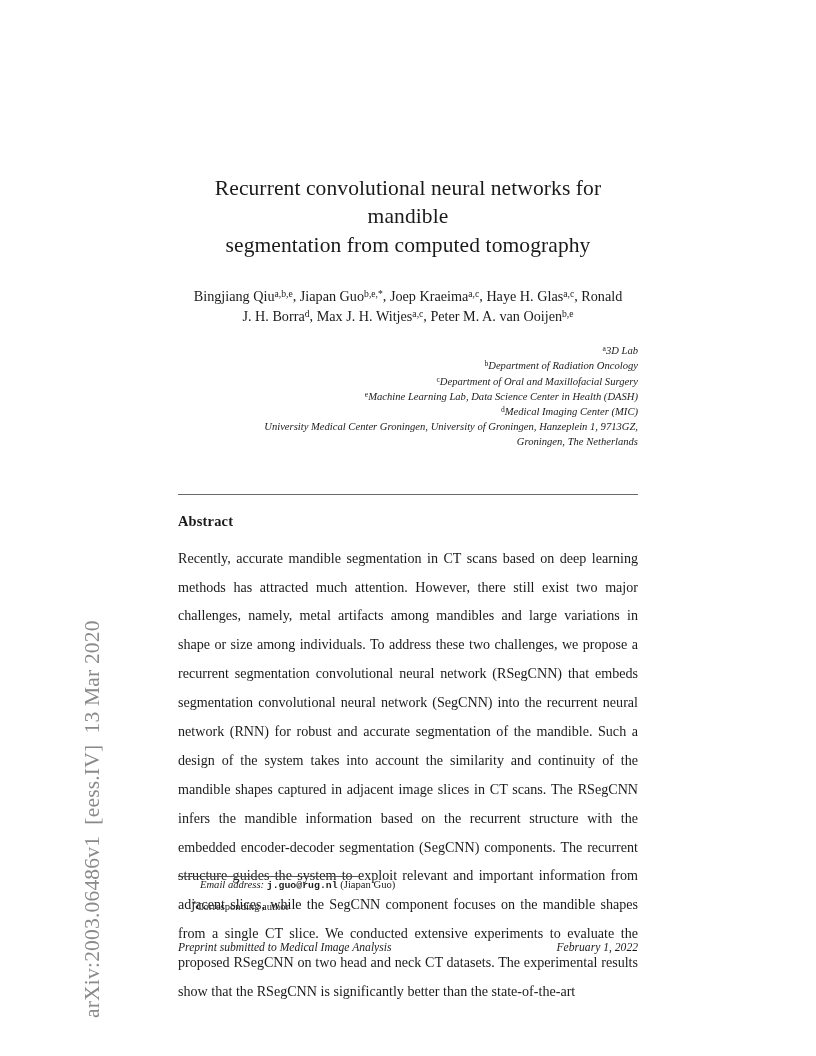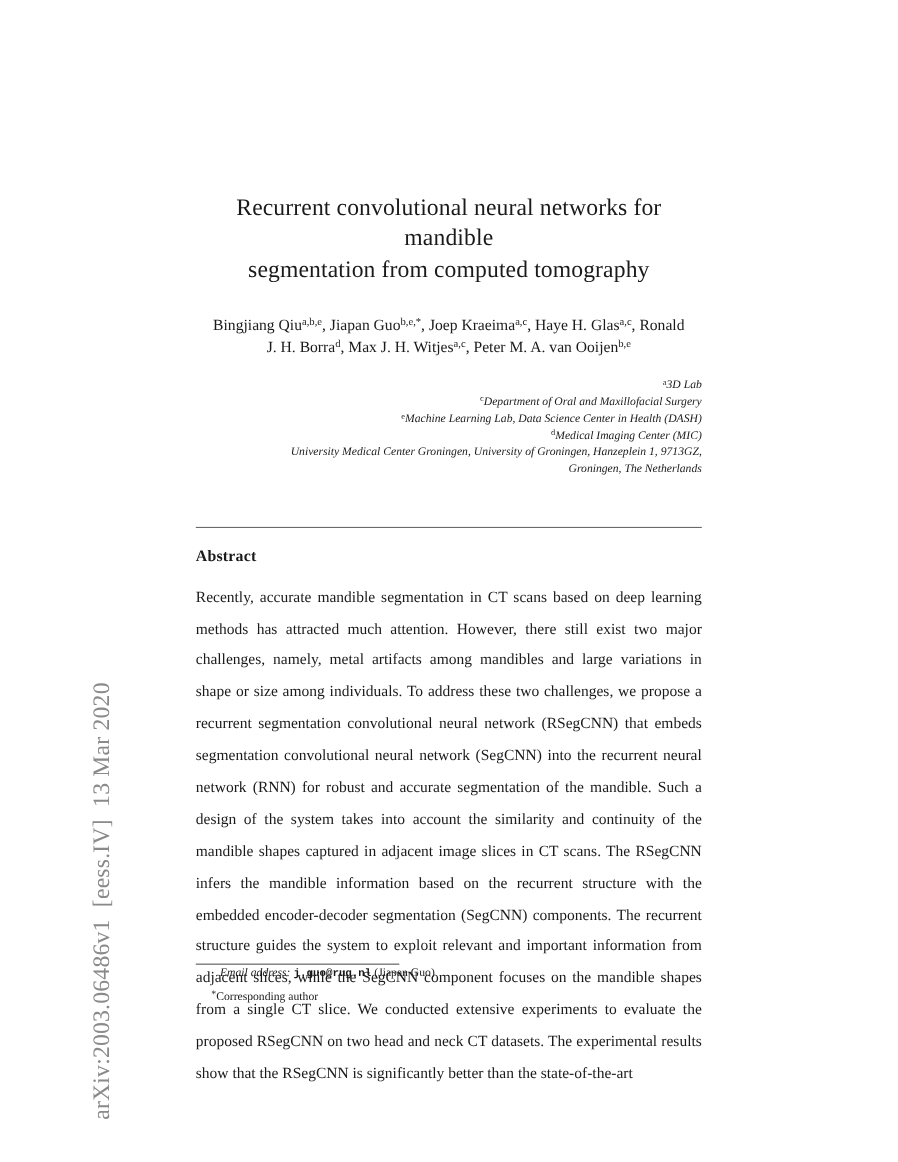--- a/index.html
+++ b/index.html
@@ -193,20 +193,21 @@
     </h1>
 
     <p class="authors">
       <span id="authors-line-1"><span>Bingjiang Qiu</span><sup>a,b,e</sup>, <span>Jiapan Guo</span><sup>b,e,*</sup>, <span>Joep Kraeima</span><sup>a,c</sup>, <span>Haye H. Glas</span><sup>a,c</sup>, <span>Ronald</span></span><br>
       <span id="authors-line-2"><span>J. H. Borra</span><sup>d</sup>, <span>Max J. H. Witjes</span><sup>a,c</sup>, <span>Peter M. A. van Ooijen</span><sup>b,e</sup></span>
     </p>
 
     <div class="affiliations">
       <div id="affil-container">
           <div class="affil"><sup>a</sup><span>3D Lab</span></div>
+          <div class="affil"><sup>b</sup><span>Department of Radiation Oncology</span></div>
           <div class="affil"><sup>c</sup><span>Department of Oral and Maxillofacial Surgery</span></div>
           <div class="affil"><sup>e</sup><span>Machine Learning Lab, Data Science Center in Health (DASH)</span></div>
           <div class="affil"><sup>d</sup><span>Medical Imaging Center (MIC)</span></div>
         </div>
       <div class="affil addr">University Medical Center Groningen, University of Groningen, Hanzeplein 1, 9713GZ,</div>
       <div class="affil addr">Groningen, The Netherlands</div>
     </div>
 
     <hr class="hrule" id="abstract-rule">
 
@@ -219,15 +220,19 @@
       <p class="footnote-line fn-indent">
         <span class="fn-italic">Email address:</span>
         <span class="fn-mono">j.guo@rug.nl</span>
         <span>(Jiapan Guo)</span>
       </p>
       <p class="footnote-line first">
         <sup>*</sup><span>Corresponding author</span>
       </p>
     </div>
 
+    <div id="page-footer">
+      <span>Preprint submitted to Medical Image Analysis</span>
+      <span>February 1, 2022</span>
+    </div>
 
   </div>
 </div>
 
 </body></html>

